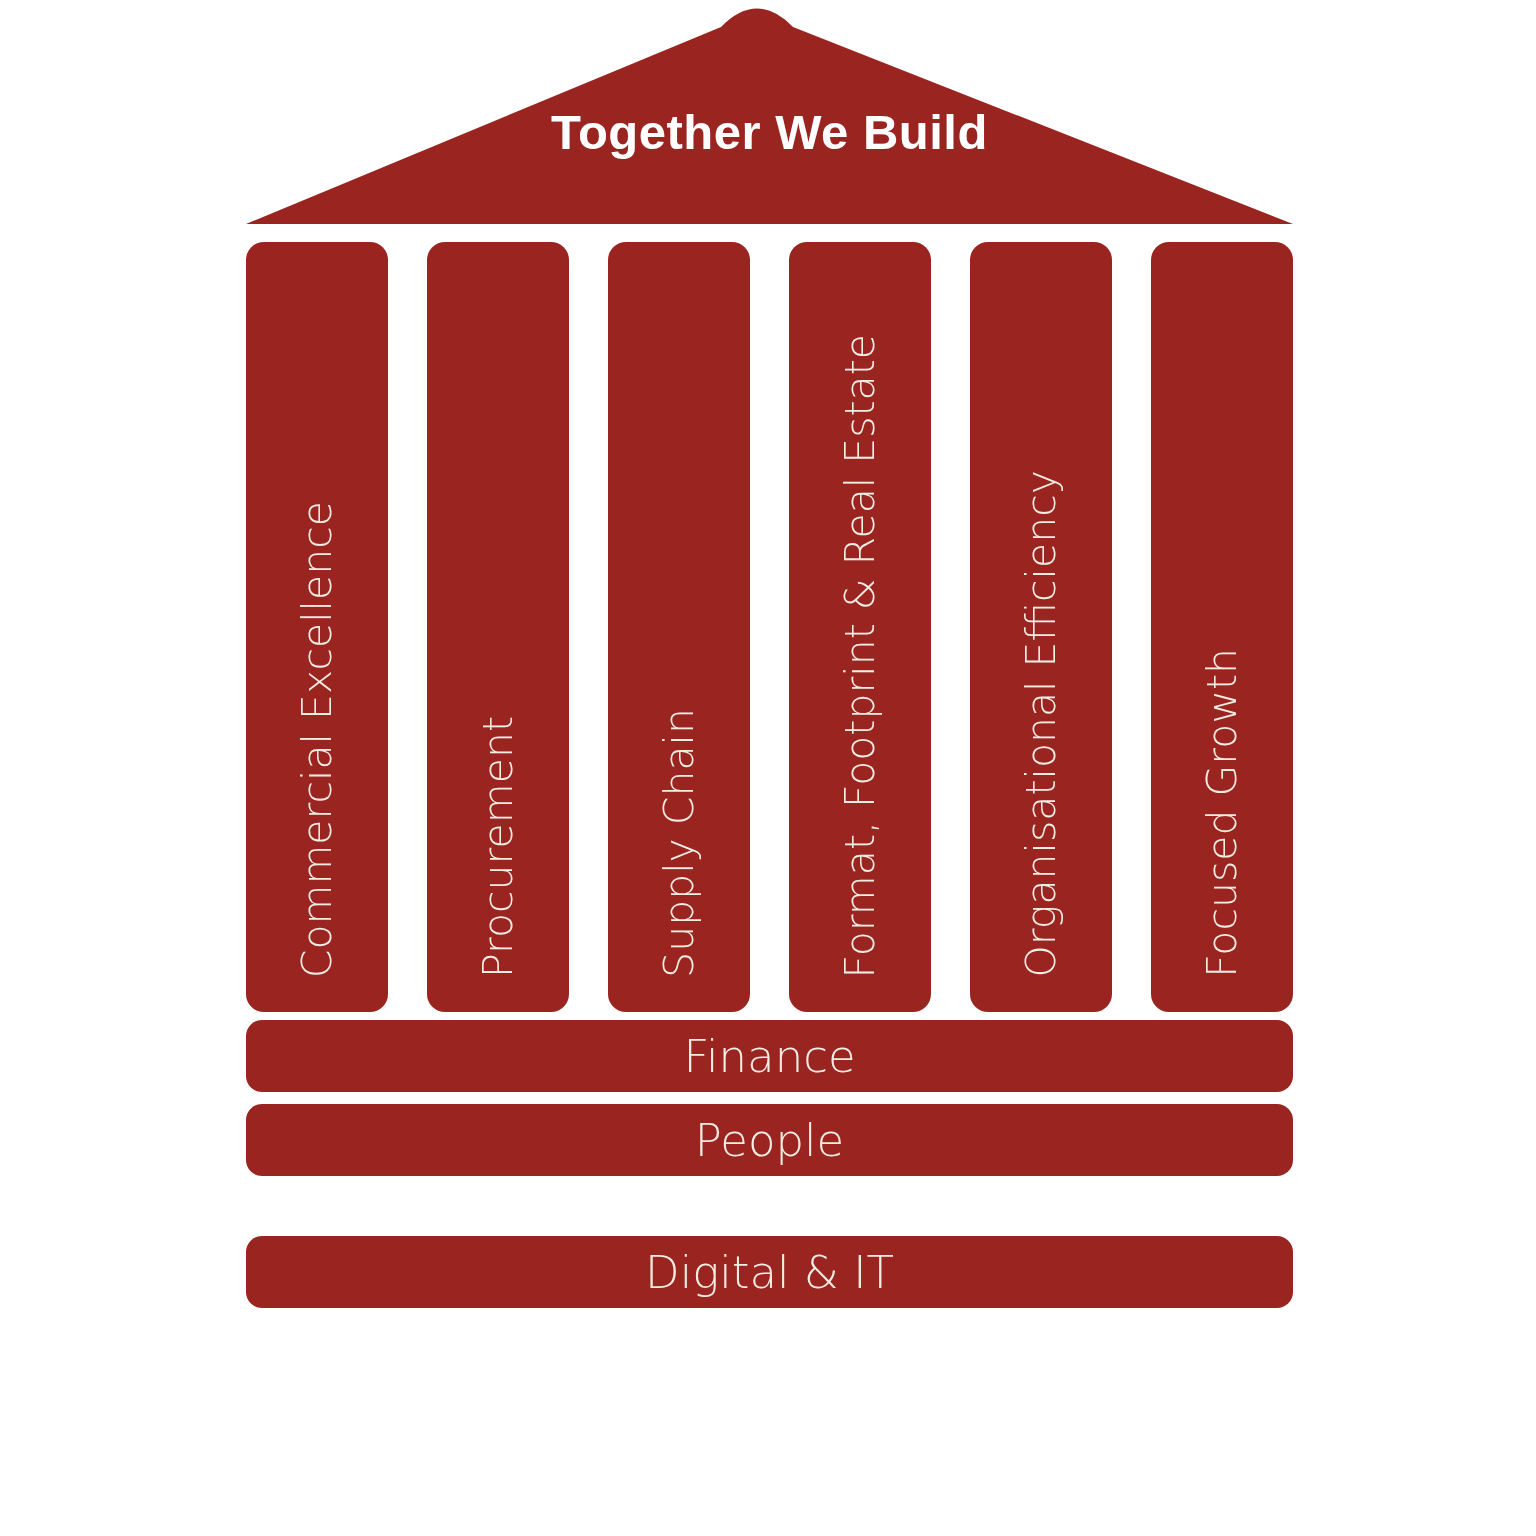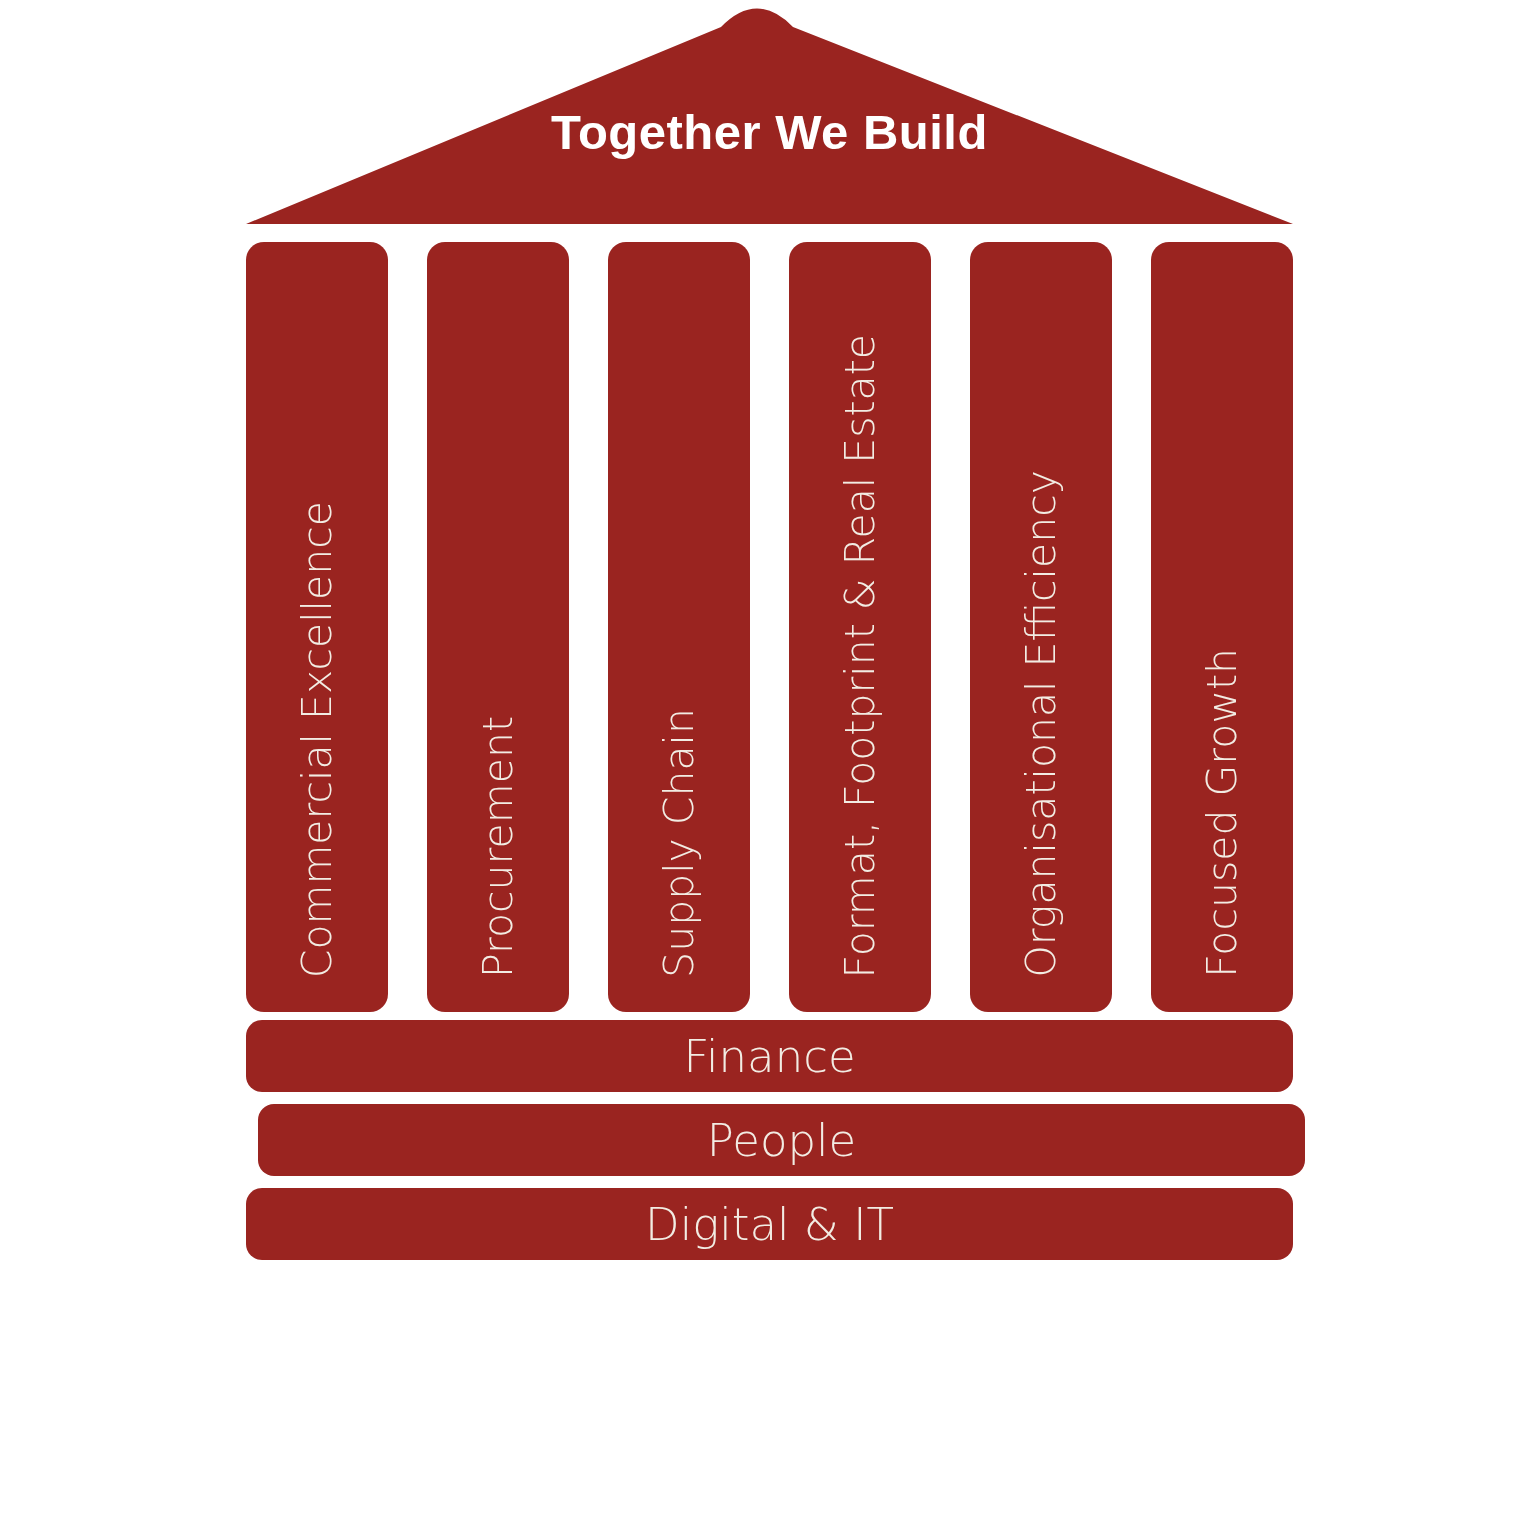--- a/index.html
+++ b/index.html
@@ -73,22 +73,22 @@
     left: 246px;
     width: 1047px;
     height: 72px;
     background: var(--brick-red);
     border-radius: 16px;
     display: flex;
     align-items: center;
     justify-content: center;
   }
   .bar-finance { top: 1020px; }
-  .bar-people  { top: 1104px; margin-left: 12px; }
-  .bar-digital { top: 1188px; }
+  .bar-people  { top: 1104px; }
+  .bar-digital { top: 1236px; }
   .bar-label {
     font-size: 45px;
     font-weight: 200;
     color: var(--text-cream);
     line-height: 1;
   }
 </style>
 </head>
 <body>
 

